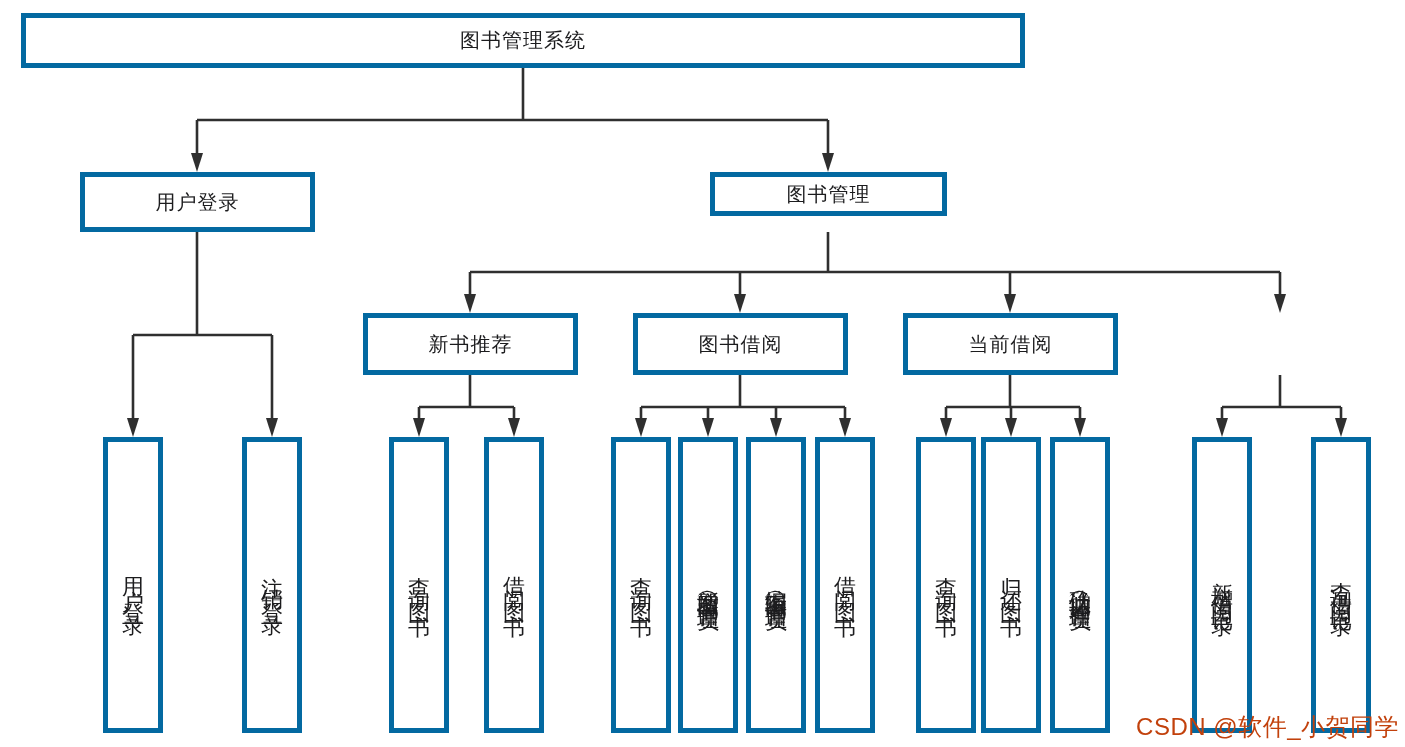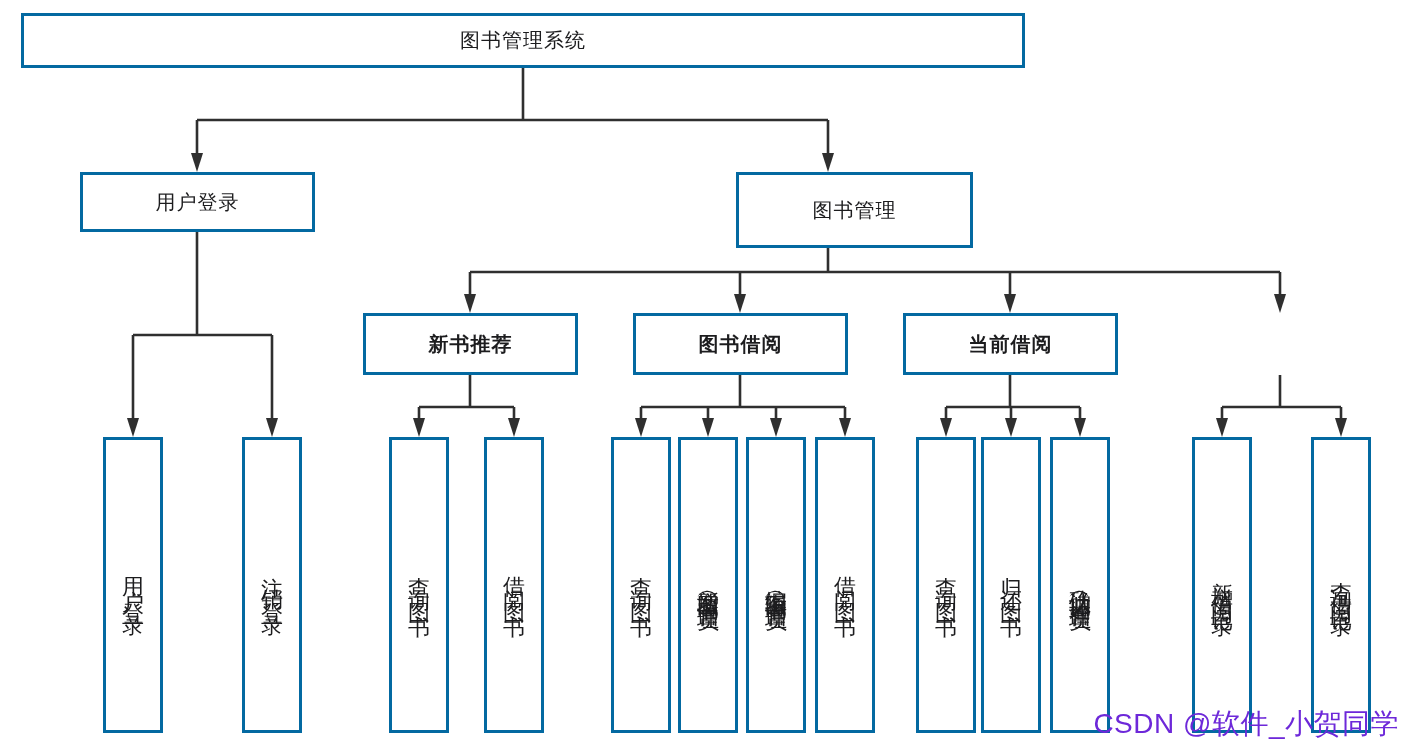--- a/index.html
+++ b/index.html
@@ -2,40 +2,40 @@
 <html><head>
 <meta charset="utf-8">
 <style>
   html,body{margin:0;padding:0;background:#fff;}
   .stage{
     position:relative;width:1405px;height:747px;background:#ffffff;overflow:hidden;
     font-family:"Liberation Sans","DejaVu Sans",sans-serif;
   }
   .connectors{position:absolute;left:0;top:0;width:1405px;height:747px;pointer-events:none;}
   .box{
-    position:absolute;box-sizing:border-box;background:#ffffff;border:3px solid #0369a1;
+    position:absolute;box-sizing:border-box;background:#ffffff;border:5px solid #0369a1;
     display:flex;align-items:center;justify-content:center;color:#1c1c1e;
   }
   .h-box{font-size:20px;letter-spacing:1px;}
   .n-root{left:21px;top:13px;width:1004px;height:55px;}
   .n-l2a{left:80px;top:172px;width:235px;height:60px;}
-  .n-l2b{left:736px;top:172px;width:237px;height:76px;}
-  .n-l3{top:313px;width:215px;height:62px;font-weight:bold;}
+  .n-l2b{left:710px;top:172px;width:237px;height:44px;}
+  .n-l3{top:313px;width:215px;height:62px;}
   .n-l3a{left:363px}.n-l3b{left:633px}.n-l3c{left:903px}.n-l3d{left:1173px}
   .leaf{top:437px;width:60px;height:296px;font-size:22px;}
   .v-text{writing-mode:vertical-rl;text-orientation:mixed;line-height:1;white-space:nowrap;}
   .ls4{letter-spacing:13px;}
   .ls6{letter-spacing:7px;}
   .ls9{letter-spacing:3px;}
   .lf1{left:103px}.lf2{left:242px}.lf3{left:389px}.lf4{left:484px}
   .lf5{left:611px}.lf6{left:678px}.lf7{left:746px}.lf8{left:815px}
   .lf9{left:916px}.lf10{left:981px}.lf11{left:1050px}
   .lf12{left:1192px}.lf13{left:1311px}
   .watermark{
-    position:absolute;right:6px;bottom:4px;font-size:28px;color:#6d28d9;
+    position:absolute;right:6px;bottom:4px;font-size:24px;color:#c2410c;
     z-index:5;letter-spacing:0.5px;
   }
 </style>
 </head>
 <body>
 
 <div class="stage">
 
   <svg class="connectors" viewBox="0 0 1405 747" xmlns="http://www.w3.org/2000/svg">
     <g stroke="#2f2f2f" stroke-width="2.6" fill="none">

